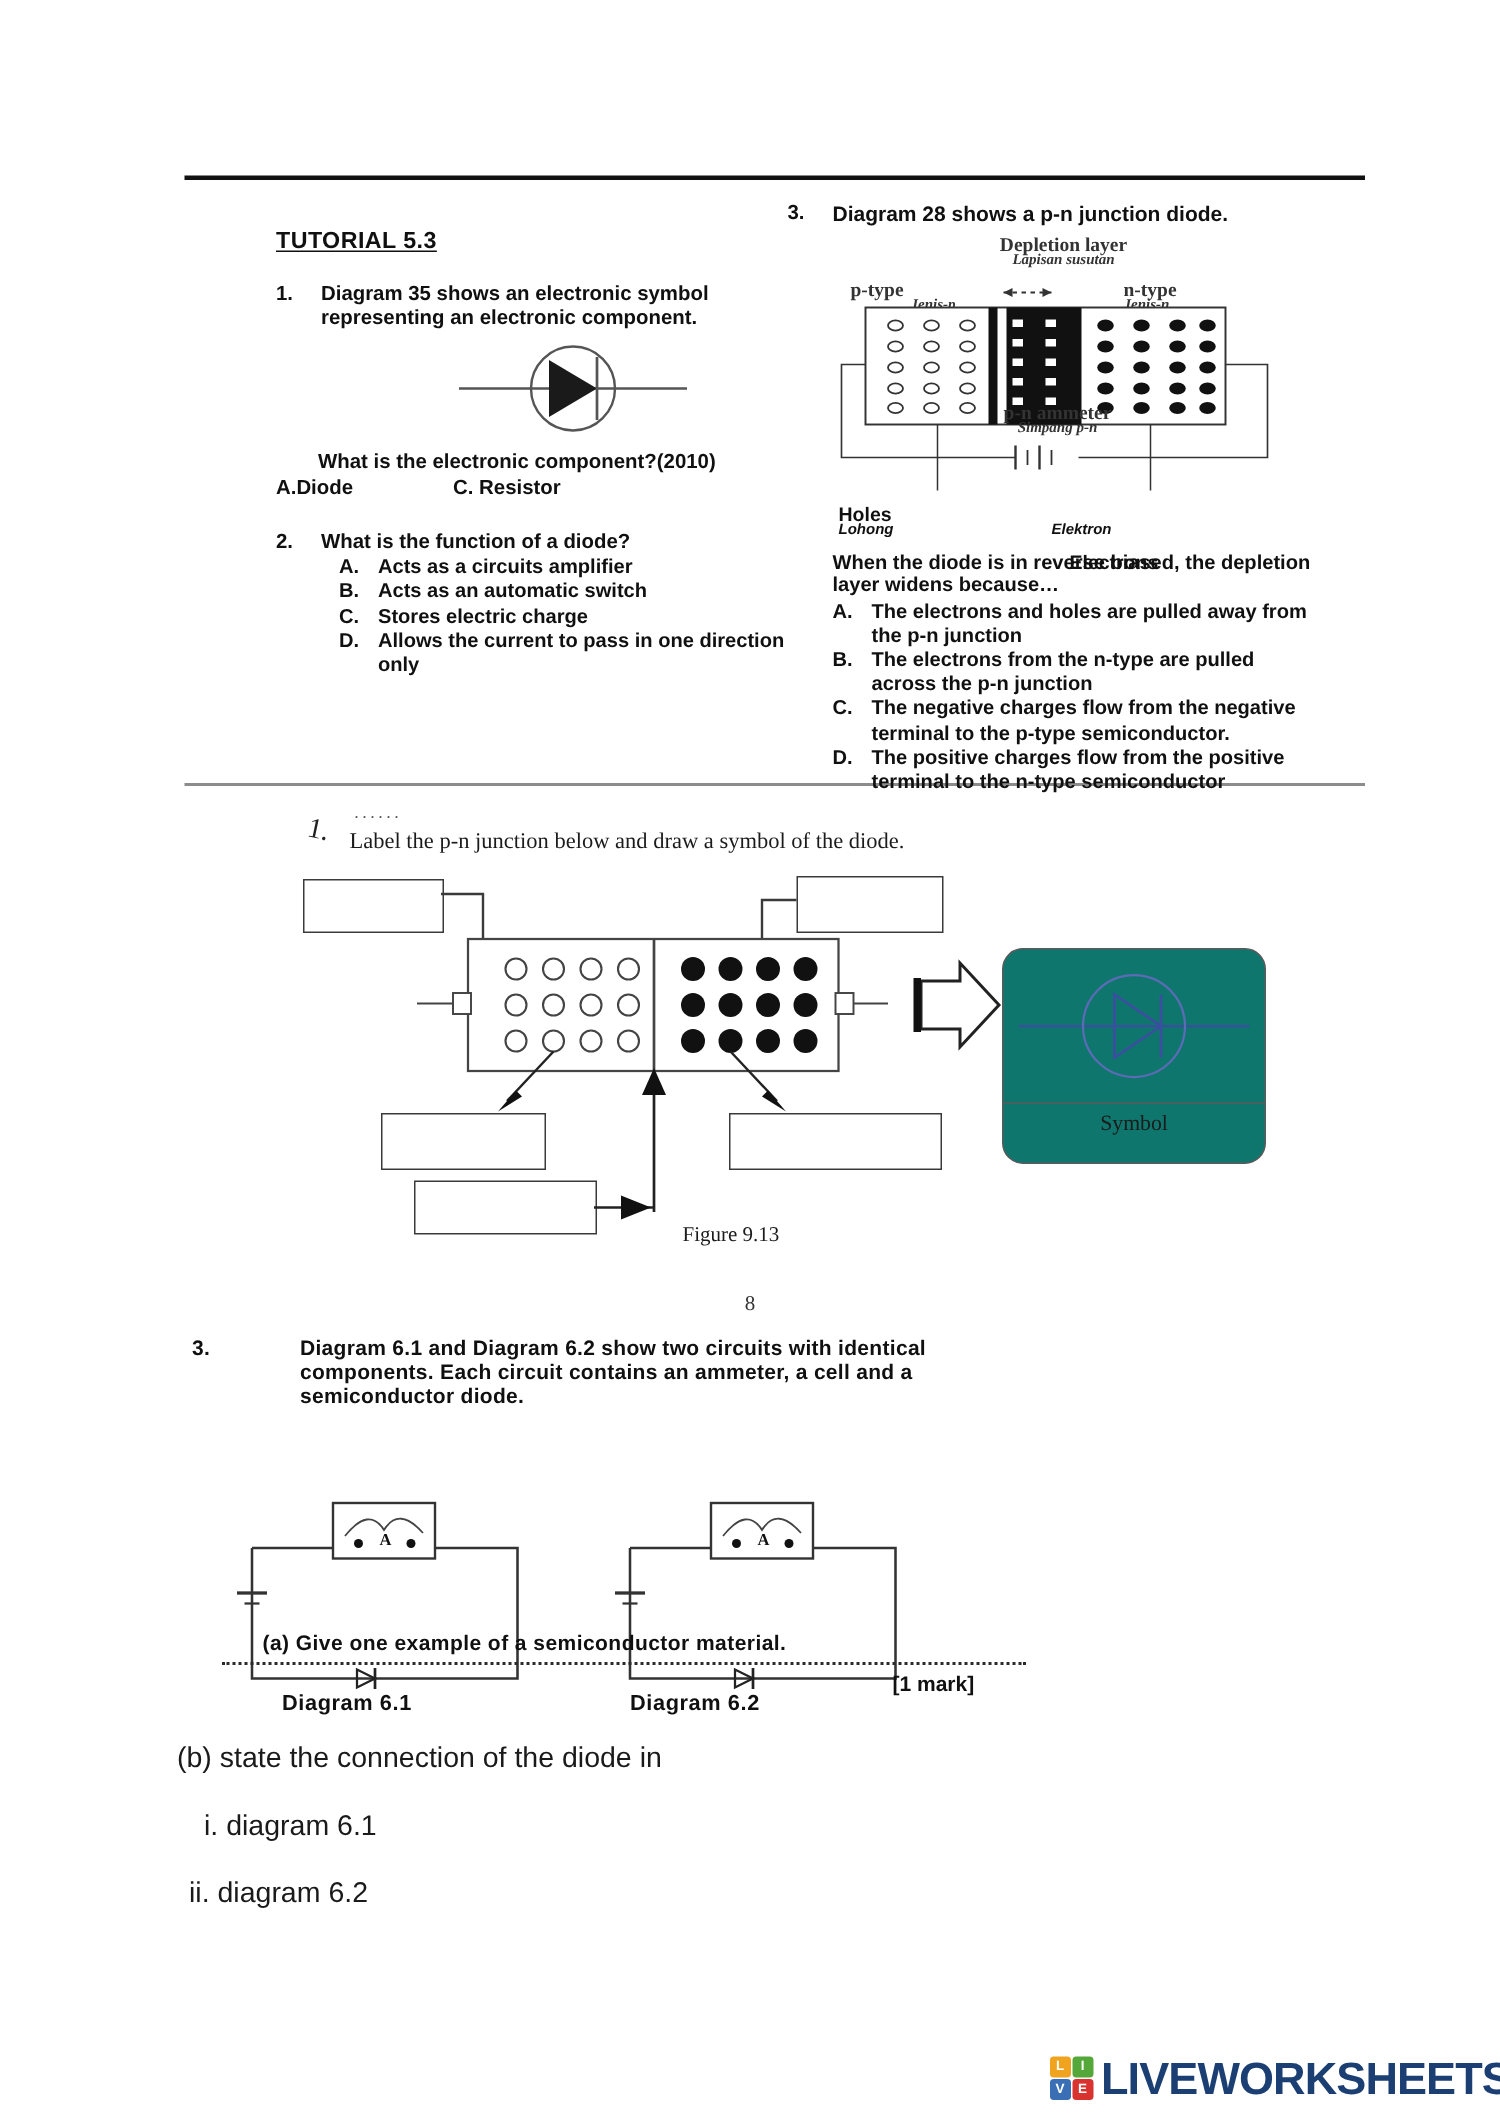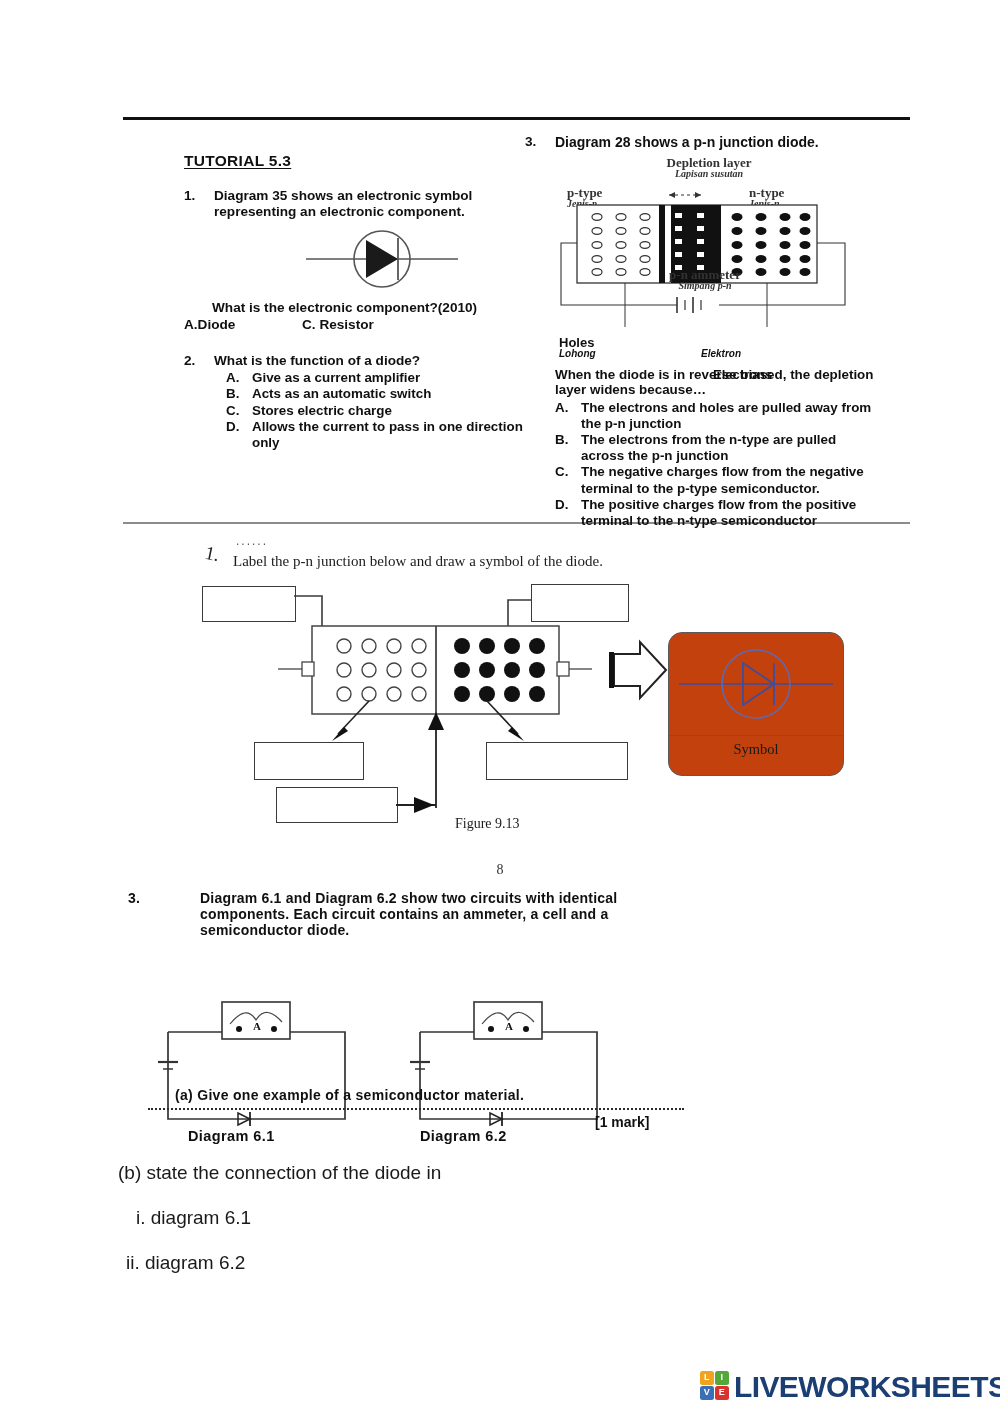--- a/index.html
+++ b/index.html
@@ -60,21 +60,21 @@
   .dots-mini{position:absolute;left:236px;top:6px;font-size:12px;letter-spacing:2px;color:#555;}
   .one-mark{position:absolute;left:205px;top:15px;font-family:"Liberation Serif", serif;
     font-size:19px;color:#222;transform:rotate(12deg);}
 
   .abox{position:absolute;border:1.6px solid #3a3a3a;background:#fff;}
 
   .figcap{position:absolute;left:455px;top:288px;font-family:"Liberation Serif", serif;
     font-size:14px;color:#1b1b1b;}
 
   .symbolcard{position:absolute;left:668px;top:632px;width:174px;height:142px;
-    border:1.5px solid #5a5a5a;border-radius:14px;background:#c2410c;text-decoration:underline;}
+    border:1.5px solid #5a5a5a;border-radius:14px;background:#0f766e;text-decoration:underline;}
   .symbolcard .divider{position:absolute;left:0;top:102px;width:100%;height:0;
     border-top:1.4px solid #5a5a5a;}
   .symbolcard .slabel{position:absolute;left:0;top:108px;width:100%;text-align:center;
     font-family:"Liberation Serif", serif;font-size:14.5px;color:#1b1b1b;}
 
   .pagenum{position:absolute;left:0;top:862px;width:1000px;text-align:center;
     font-family:"Liberation Serif", serif;font-size:14px;color:#333;}
 
   
   .secC{position:absolute;left:0;top:890px;width:1000px;height:260px;}
@@ -140,21 +140,21 @@
         <div><span>C.</span>&nbsp;<span>Resistor</span></div>
       </div>
 
       <div class="q" style="margin-top:20px;">
         <span class="qnum">2.</span>
         <div class="qbody">What is the function of a diode?</div>
       </div>
       <div style="margin-left:42px;margin-top:1px;">
         <div class="choice">
           <span class="lbl">A.</span>
-          <span class="txt">Give as a current amplifier</span>
+          <span class="txt">Acts as a circuits amplifier</span>
         </div>
         <div class="choice">
           <span class="lbl">B.</span>
           <span class="txt">Acts as an automatic switch</span>
         </div>
         <div class="choice">
           <span class="lbl">C.</span>
           <span class="txt">Stores electric charge</span>
         </div>
         <div class="choice">
@@ -169,21 +169,21 @@
       <div class="q" style="margin-top:0;">
         <span class="qnum">3.</span>
         <div class="qbody" style="font-size:14px;">Diagram 28 shows a p-n junction diode.</div>
       </div>
 
       <div class="pnfig">
         <div class="cap cap-t1" style="left:60px;top:0;width:180px;">Depletion layer</div>
         <div class="cap cap-t2" style="left:60px;top:13px;width:180px;font-style:italic;">Lapisan susutan</div>
 
         <div class="cap cap-t1" style="left:8px;top:30px;width:70px;text-align:left;">p-type</div>
-        <div class="cap cap-t2" style="left:8px;top:43px;width:70px;text-align:left;font-style:italic;">Jenis-p</div>
+        <div class="cap cap-t2" style="left:8px;top:43px;width:70px;text-align:right;font-style:italic;">Jenis-p</div>
 
         <div class="cap cap-t1" style="left:190px;top:30px;width:80px;text-align:left;">n-type</div>
         <div class="cap cap-t2" style="left:190px;top:43px;width:80px;text-align:left;">Jenis-n</div>
 
         <svg width="300" height="180" viewBox="0 0 300 180" style="position:absolute;left:0;top:0;">
 
           <line x1="110" y1="40" x2="142" y2="40" stroke="#333" stroke-width="1.2" stroke-dasharray="3 3"></line>
           <polygon points="110,40 116,37 116,43" fill="#333"></polygon>
           <polygon points="142,40 136,37 136,43" fill="#333"></polygon>
 

